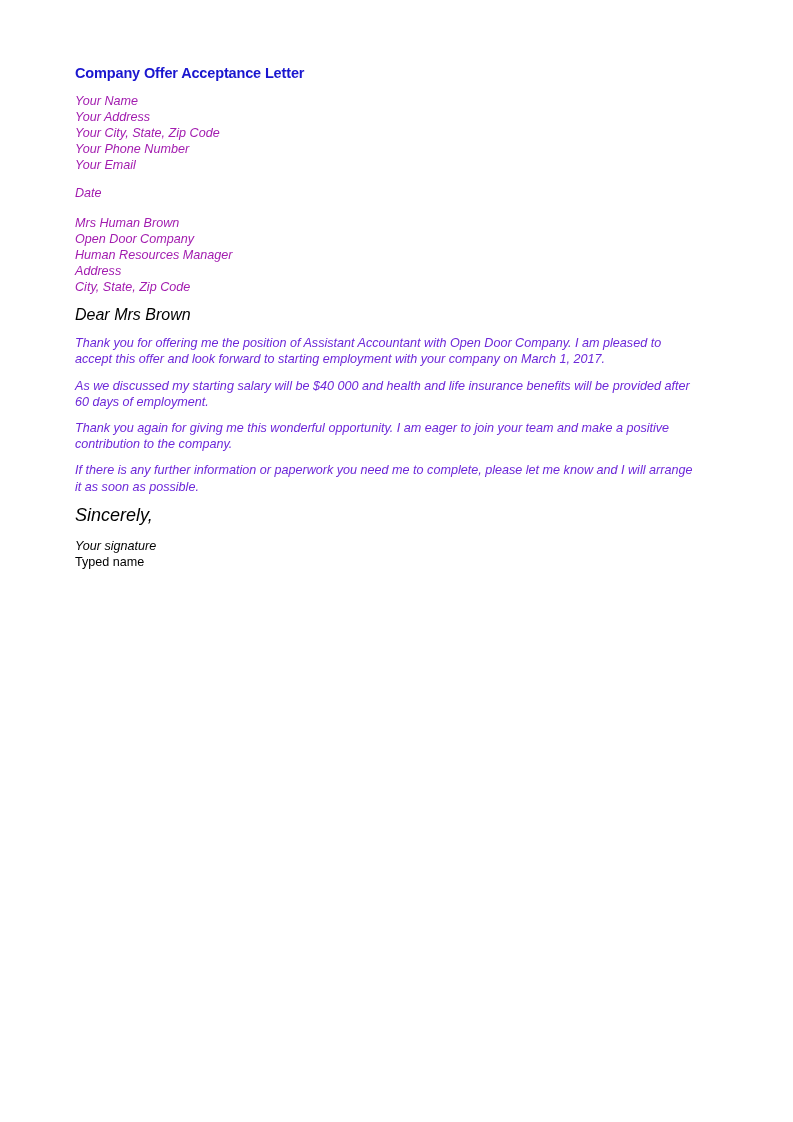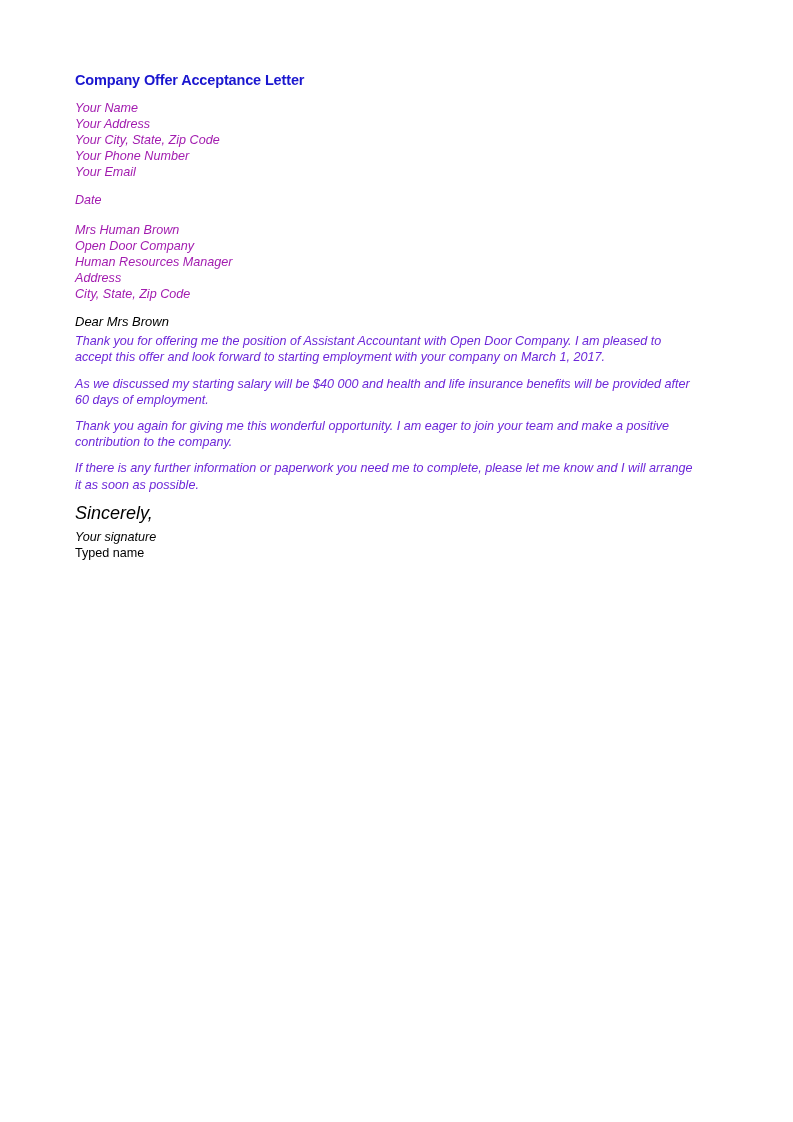--- a/index.html
+++ b/index.html
@@ -11,21 +11,21 @@
     position: relative;
     width: 793px;
     height: 1122px;
     background: #ffffff;
     overflow: hidden;
     font-family: "Liberation Sans", "DejaVu Sans", sans-serif;
   }
   .letter {
     position: absolute;
     left: 75px;
-    top: 72px;
+    top: 65px;
     width: 620px;
   }
 
   .letter-title {
     color: #1a16cf;
     font-family: "Liberation Sans Narrow", "Liberation Sans", sans-serif;
     font-size: 14.5px;
     font-weight: bold;
     font-style: normal;
     letter-spacing: -0.15px;
@@ -54,36 +54,36 @@
     font-size: 12.6px;
     line-height: 16.2px;
     color: #6d28d9;
     margin: 0 0 10px 0;
     text-align: left;
   }
   .para.last { margin-bottom: 12px; }
 
   .salutation {
     font-style: italic;
-    font-size: 13px;
+    font-size: 16px;
     line-height: 16.2px;
-    margin: 0 0 3px 0;
+    margin: 0 0 12px 0;
     white-space: nowrap;
   }
 
   .closing {
     font-style: italic;
     font-size: 18px;
     line-height: 16.2px;
     margin: 10px 0 8px 0;
     white-space: nowrap;
   }
 
   .signature-block {
-    margin-top: 8px;
+    margin-top: 15px;
     font-size: 12.6px;
     line-height: 16.1px;
   }
   .signature-line {
     display: block;
     font-style: italic;
     white-space: nowrap;
   }
   .typed-name-line {
     display: block;

